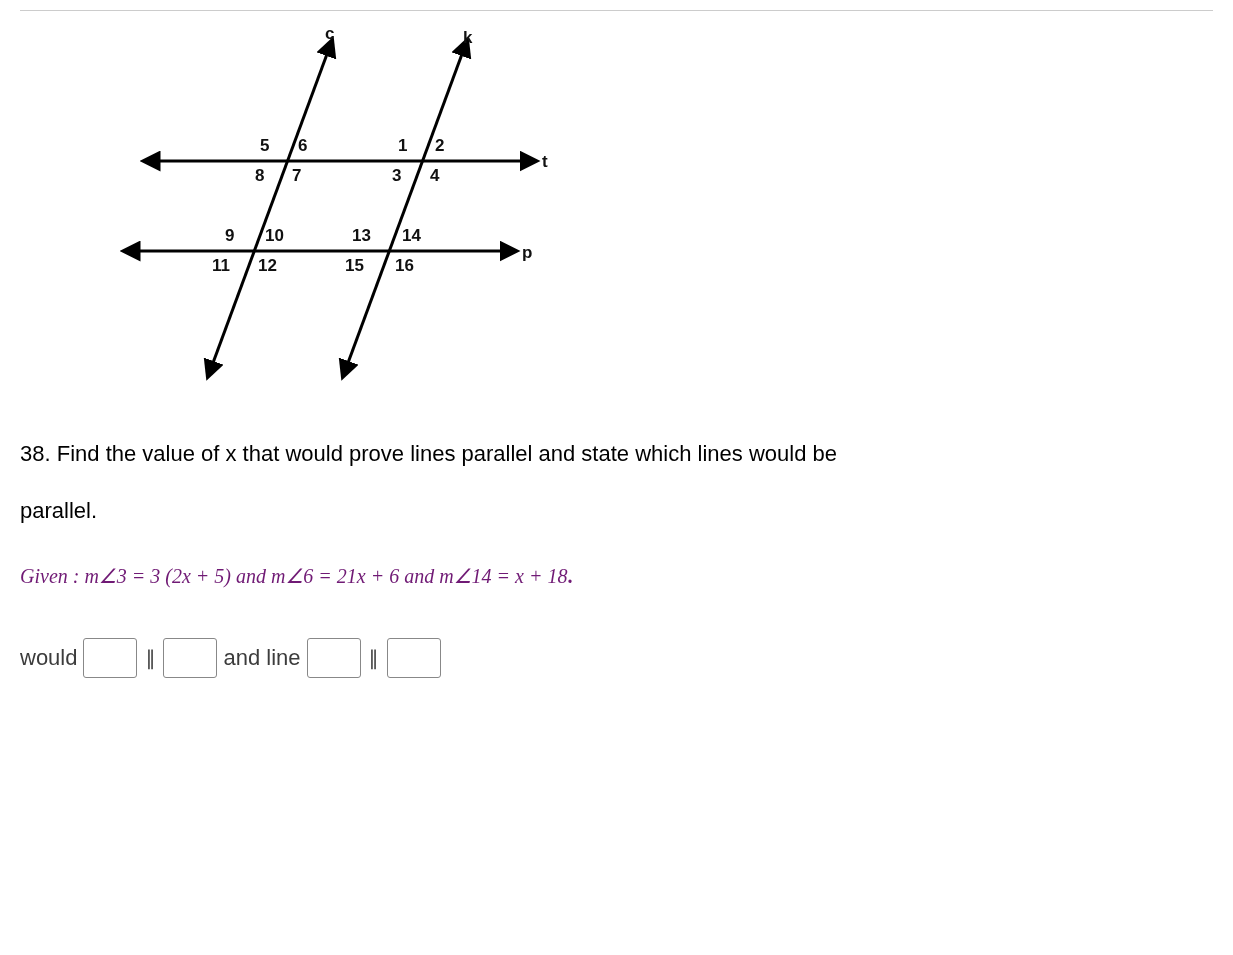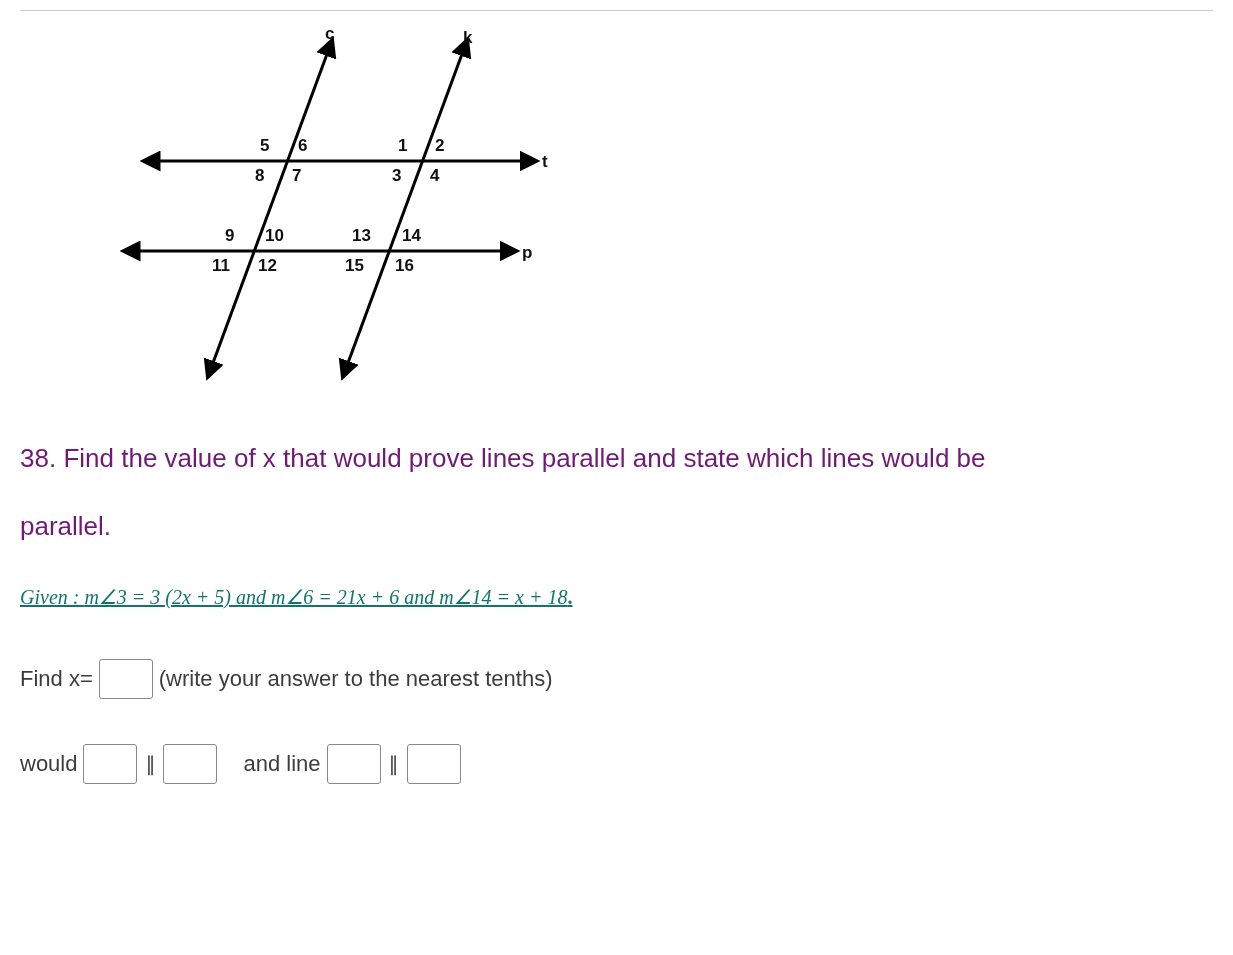--- a/index.html
+++ b/index.html
@@ -16,33 +16,32 @@
   hr.divider {
     border: none;
     border-top: 1px solid #cccccc;
     margin: 0 0 10px 0;
   }
   .diagram-wrap {
     margin-left: 100px;
     margin-top: 5px;
   }
   .question {
-    font-size: 26px;
+    font-size: 22px;
     line-height: 2.6;
-    color: #701a75;
+    color: #000000;
     margin-top: 40px;
   }
   .given {
     font-family: "Times New Roman", Times, serif;
     font-style: italic;
     font-size: 20px;
-    color: #0f766e;
+    color: #701a75;
     margin-top: 25px;
     margin-bottom: 50px;
-    text-decoration: underline;
   }
   .row {
     font-size: 22px;
     color: #3c3c3c;
     margin-bottom: 45px;
     display: flex;
     align-items: center;
     gap: 6px;
   }
   input.blank {
@@ -118,29 +117,24 @@
   <div class="question">
     <span>38.</span>
     <span>Find the value of x that would prove lines parallel and state which lines would be</span><br>
     <span>parallel.</span>
   </div>
 
   <div class="given">
     <span>Given :   </span><span>m∠3 = 3 (2x  + 5)  and m∠6 =  21x + 6 and m∠14  =  x  + 18</span><span style="font-style:normal;font-weight:bold">.</span>
   </div>
 
-  <div class="row">
-    <span>Find x=</span>
-    <input class="blank" type="text" style="">
-    <span>(write your answer to the nearest tenths)</span>
-  </div>
 
   <div class="row">
     <span>would</span>
     <input class="blank" type="text" style="">
     <span class="par">∥</span>
     <input class="blank" type="text" style="">
-    <span style="margin-left:20px">and line</span>
+    <span style="margin-left:0">and line</span>
     <input class="blank" type="text" style="">
     <span class="par">∥</span>
     <input class="blank" type="text" style="">
   </div>
 </div>
 
 </body></html>

